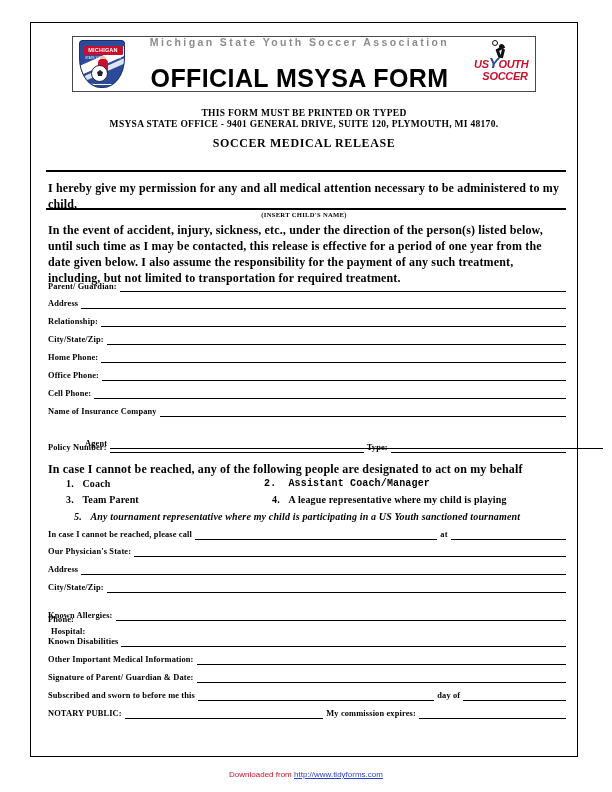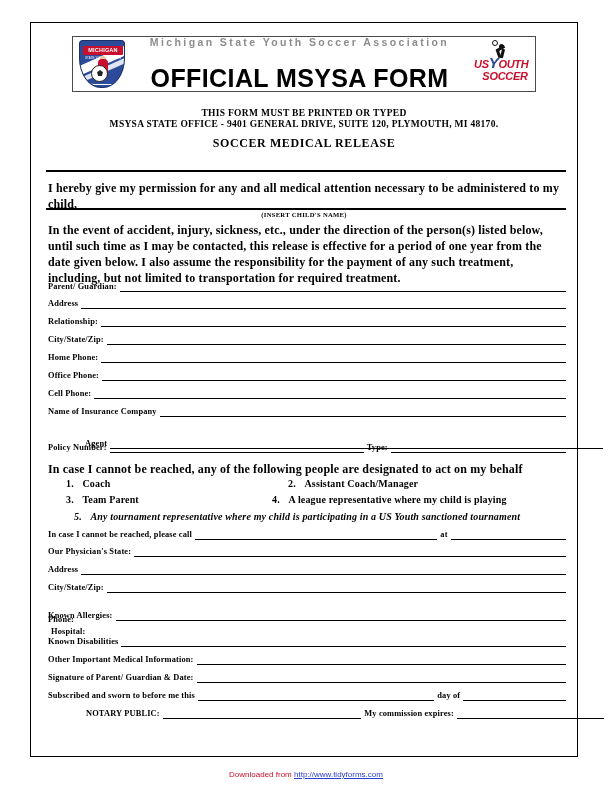--- a/index.html
+++ b/index.html
@@ -428,21 +428,21 @@
   <span class="field-label" style="padding-left:3px;">Type:</span>
   <span class="field-line" style="flex:1;"></span>
 </div>
 
 <div class="para" style="top:461px;font-size:12px;">In case I cannot be reached, any of the following people are designated to act on my behalf</div>
 
 <div class="list-row" style="left:66px;top:478px;">
   <span>1.</span>
   <span style="padding-left:6px;">Coach</span>
 </div>
-<div class="list-row" style="left:288px;top:478px;">
+<div class="list-row" style="left:264px;top:478px;font-family:Liberation Mono, monospace;">
   <span>2.</span>
   <span style="padding-left:6px;">Assistant Coach/Manager</span>
 </div>
 <div class="list-row" style="left:66px;top:494px;">
   <span>3.</span>
   <span style="padding-left:6px;">Team Parent</span>
 </div>
 <div class="list-row" style="left:272px;top:494px;">
   <span>4.</span>
   <span style="padding-left:6px;">A league representative where my child is playing</span>
@@ -494,21 +494,21 @@
   <span class="field-label">Signature of Parent/ Guardian &amp; Date:</span>
   <span class="field-line"></span>
 </div>
 
 <div class="field-row" style="top:690px;">
   <span class="field-label">Subscribed and sworn to before me this</span>
   <span class="field-line" style="flex:2.3;"></span>
   <span class="field-label" style="padding-left:3px;">day of</span>
   <span class="field-line" style="flex:1;"></span>
 </div>
-<div class="field-row" style="top:708px;margin-left:38px;">
+<div class="field-row" style="top:708px;">
   <span class="field-label">NOTARY PUBLIC:</span>
   <span class="field-line" style="flex:1.35;"></span>
   <span class="field-label" style="padding-left:3px;">My commission expires:</span>
   <span class="field-line" style="flex:1;"></span>
 </div>
 
 <div class="footer">
   <span class="lbl">Downloaded from </span><span class="url">http://www.tidyforms.com</span>
 </div>
 

